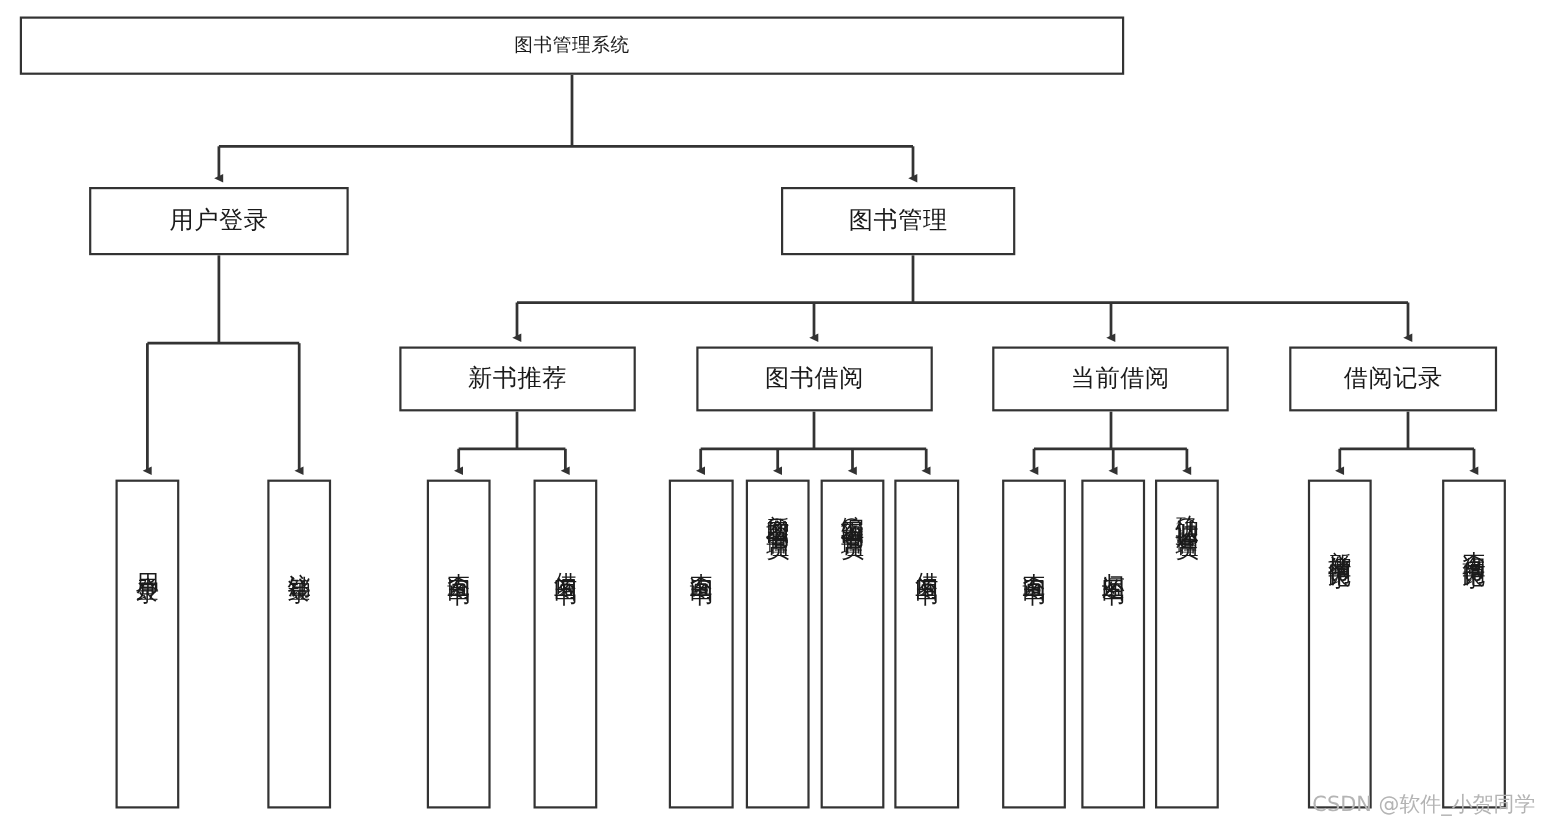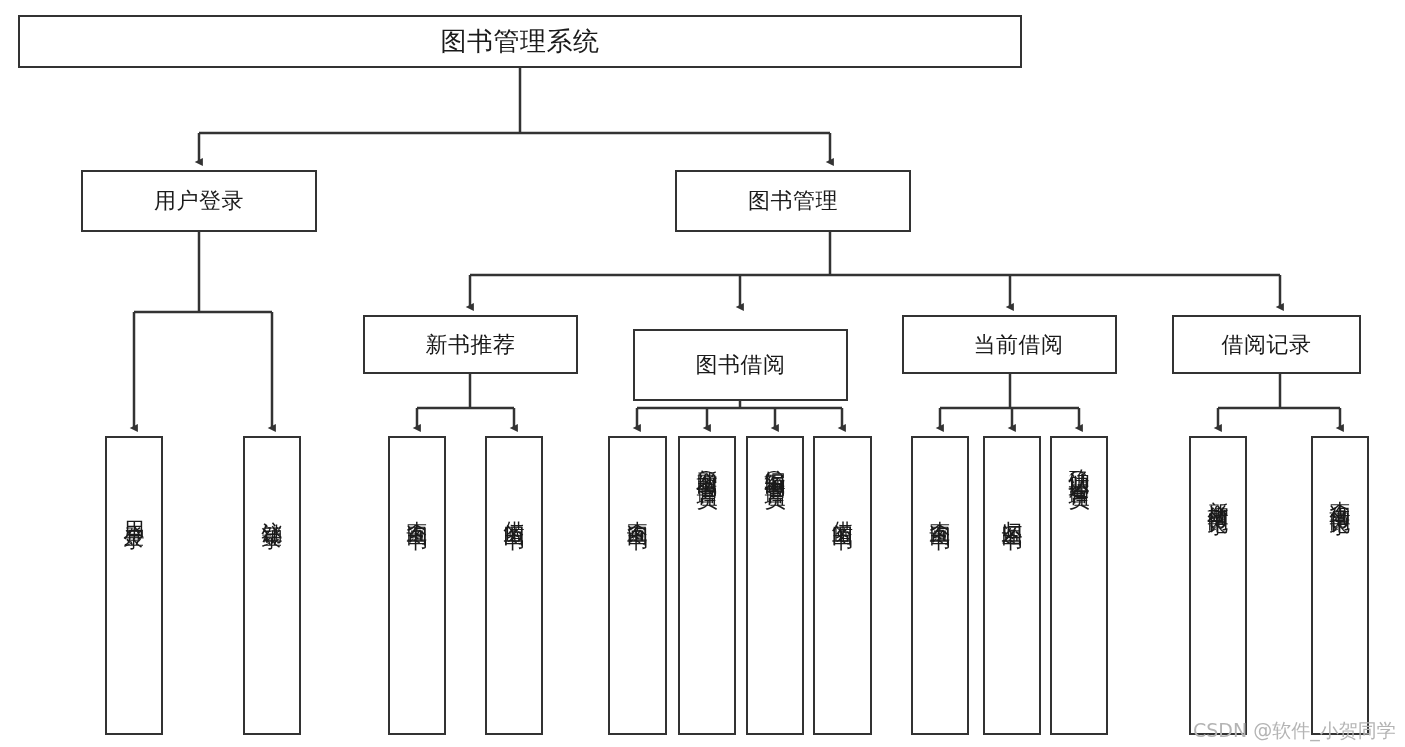--- a/index.html
+++ b/index.html
@@ -37,21 +37,21 @@
   .node-label {
     color: #1a1a1a;
     line-height: 1.15;
     white-space: nowrap;
   }
   .node-box.horizontal .node-label {
     font-size: 22px;
     letter-spacing: 0.5px;
   }
   .node-box.root .node-label {
-    font-size: 26px;
+    font-size: 17px;
   }
   .node-box.vertical {
     align-items: flex-start;
     padding-top: 6px;
   }
   .node-box.vertical .node-label {
     writing-mode: vertical-rl;
     text-orientation: upright;
     font-size: 21px;
     letter-spacing: 3px;
@@ -130,28 +130,28 @@
     </g>
   </svg>
 
   <div class="node-box horizontal root" style="left:18px; top:15px; width:1004px; height:53px;">
     <span class="node-label">图书管理系统</span>
   </div>
 
   <div class="node-box horizontal" style="left:81px; top:170px; width:236px; height:62px;">
     <span class="node-label">用户登录</span>
   </div>
-  <div class="node-box horizontal" style="left:675px; top:170px; width:236px; height:62px;">
+  <div class="node-box horizontal" style="left:710px; top:170px; width:213px; height:62px;">
     <span class="node-label">图书管理</span>
   </div>
 
   <div class="node-box horizontal" style="left:363px; top:315px; width:215px; height:59px;text-align:center;">
     <span class="node-label">新书推荐</span>
   </div>
-  <div class="node-box horizontal" style="left:633px; top:329px; width:215px; height:72px;">
+  <div class="node-box horizontal" style="left:633px; top:315px; width:215px; height:59px;">
     <span class="node-label">图书借阅</span>
   </div>
   <div class="node-box horizontal" style="left:902px; top:315px; width:215px; height:59px;padding-left:18px;">
     <span class="node-label">当前借阅</span>
   </div>
   <div class="node-box horizontal" style="left:1172px; top:315px; width:189px; height:59px;">
     <span class="node-label">借阅记录</span>
   </div>
 
   <div class="node-box vertical mid" style="left:105px; top:436px; width:58px; height:299px;">

